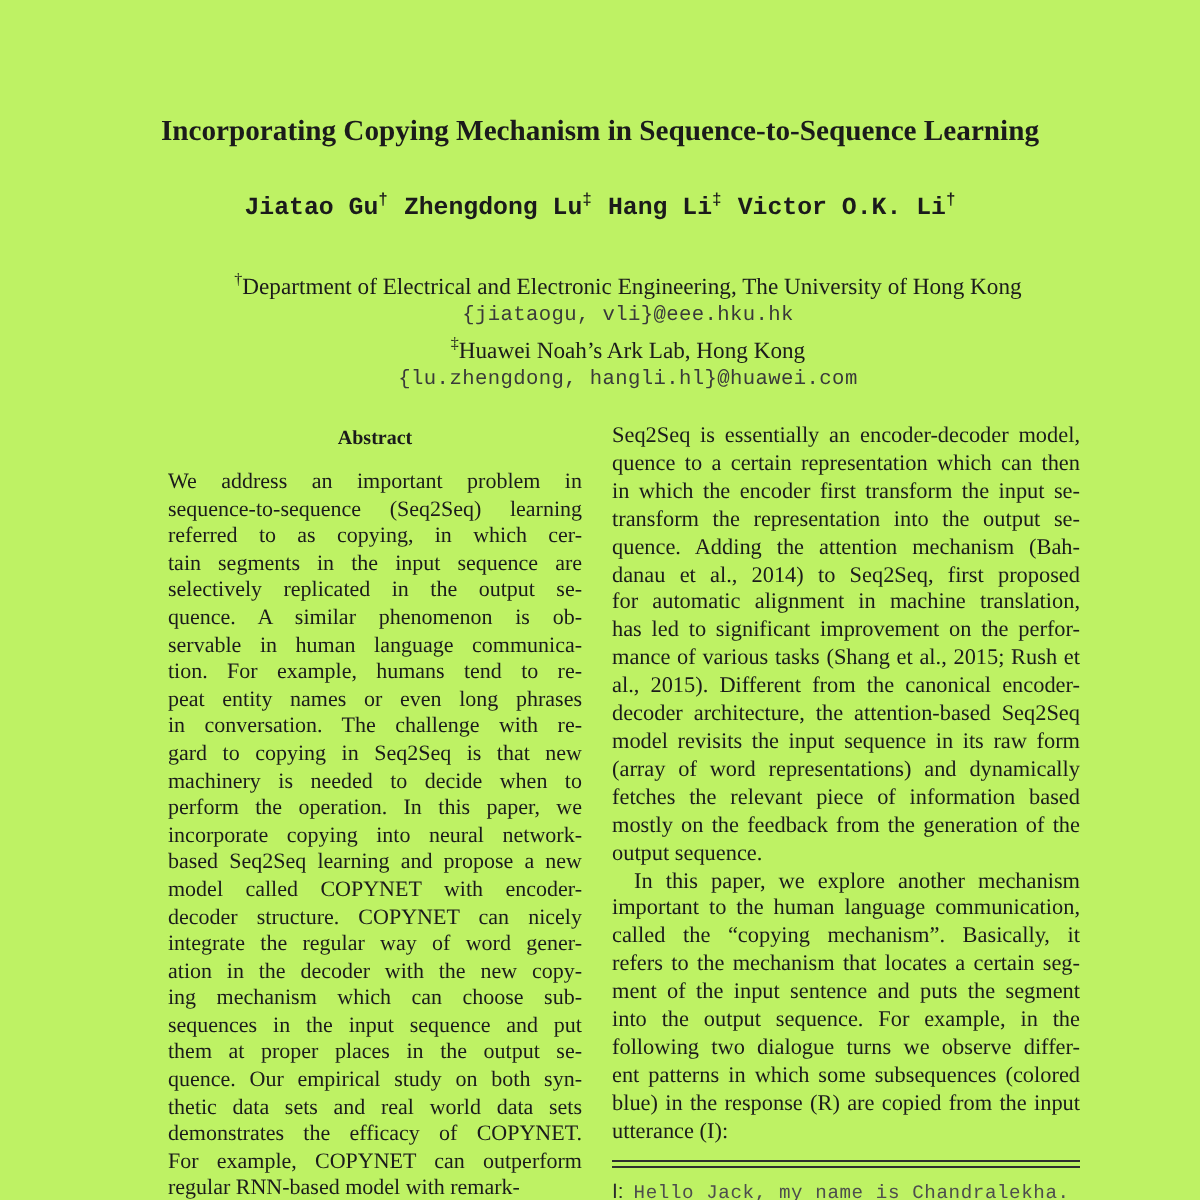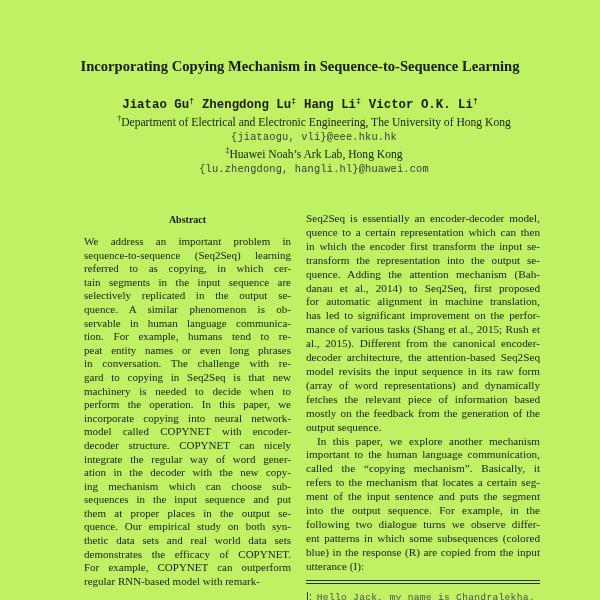--- a/index.html
+++ b/index.html
@@ -16,21 +16,21 @@
   .header { position: absolute; top: 58px; left: 0; right: 0; text-align: center; }
   .title {
     margin: 0 0 20px 0;
     font-size: 14.6px;
     line-height: 16px;
     font-weight: bold;
   }
   .authors { font-size: 12.4px; font-weight: bold; line-height: 14px; }
   .author { display: inline-block; margin: 0 4px; white-space: nowrap; font-family: Liberation Mono, monospace; }
   .author sup { font-size: 8px; font-weight: bold; }
-  .affils { margin-top: 0; padding-left: 28px; }
+  .affils { margin-top: 22px; padding-left: 28px; }
   .affil-name { font-size: 11.6px; line-height: 14.2px; }
   .affil-name sup { font-size: 8px; }
   .affil-email {
     font-family: "Liberation Mono", monospace;
     font-size: 10.3px;
     line-height: 14.2px;
     color: #3a3a3a;
     letter-spacing: 0.2px;
   }
   
@@ -104,20 +104,21 @@
         <div class="line">selectively replicated in the output se-</div>
         <div class="line">quence.  A similar phenomenon is ob-</div>
         <div class="line">servable in human language communica-</div>
         <div class="line">tion.  For example, humans tend to re-</div>
         <div class="line">peat entity names or even long phrases</div>
         <div class="line">in conversation.  The challenge with re-</div>
         <div class="line">gard to copying in Seq2Seq is that new</div>
         <div class="line">machinery is needed to decide when to</div>
         <div class="line">perform the operation.  In this paper, we</div>
         <div class="line">incorporate copying into neural network-</div>
+        <div class="line">based Seq2Seq learning and propose a new</div>
         <div class="line">model called COPYNET with encoder-</div>
         <div class="line">decoder structure.  COPYNET can nicely</div>
         <div class="line">integrate the regular way of word gener-</div>
         <div class="line">ation in the decoder with the new copy-</div>
         <div class="line">ing mechanism which can choose sub-</div>
         <div class="line">sequences in the input sequence and put</div>
         <div class="line">them at proper places in the output se-</div>
         <div class="line">quence. Our empirical study on both syn-</div>
         <div class="line">thetic data sets and real world data sets</div>
         <div class="line">demonstrates the efficacy of COPYNET.</div>

